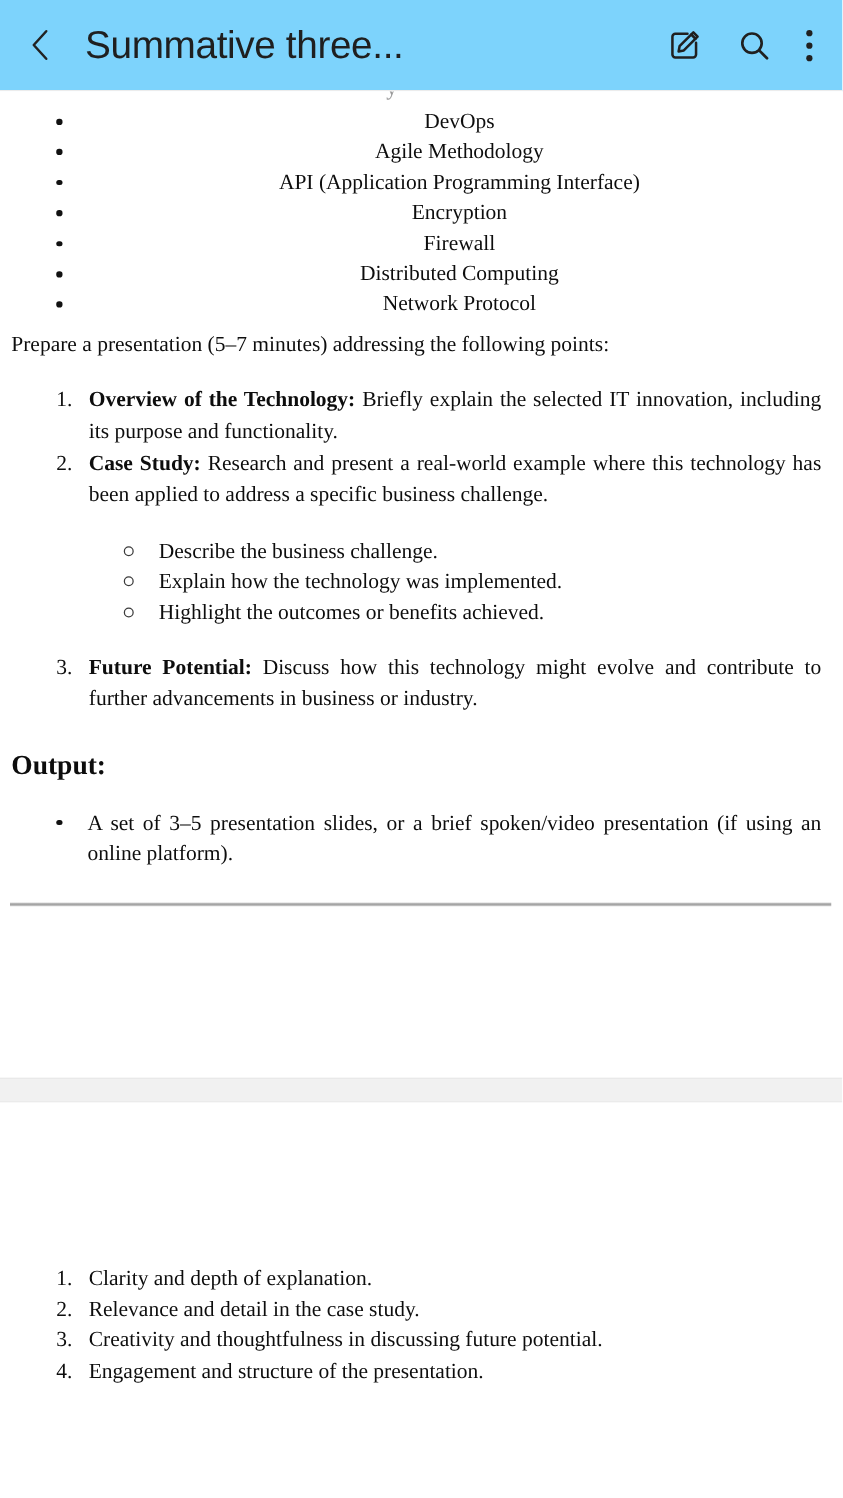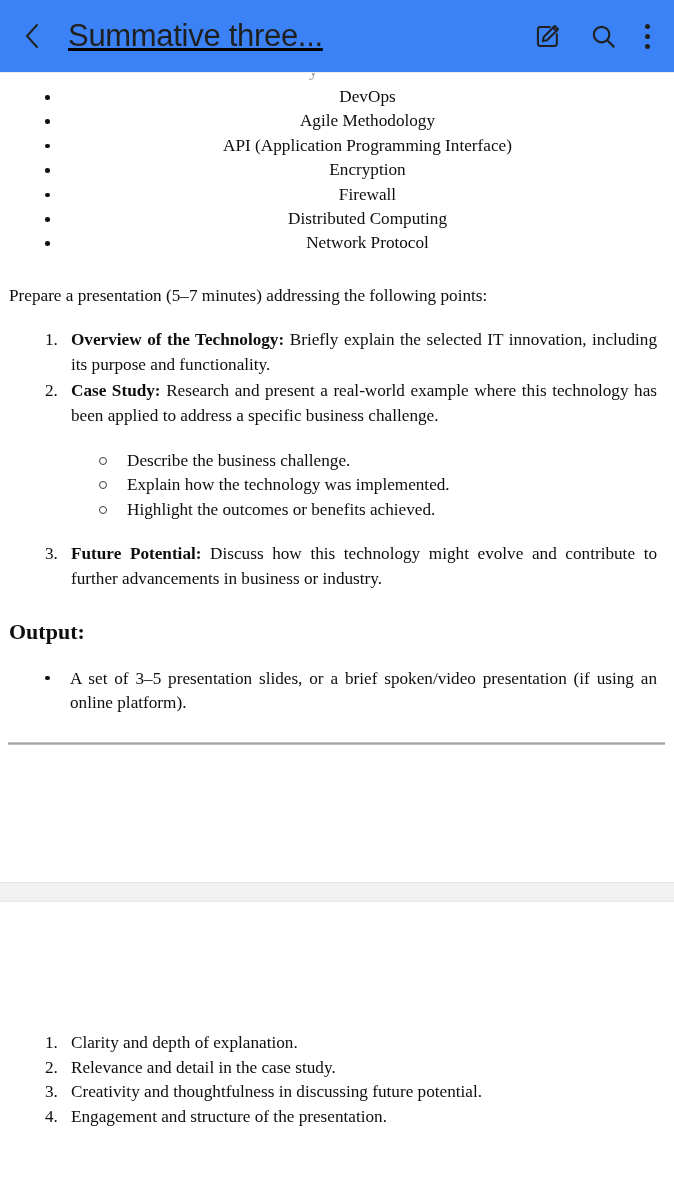--- a/index.html
+++ b/index.html
@@ -7,26 +7,25 @@
     width:674px; height:1198px;
     background:#ffffff;
     font-family:"Liberation Sans", sans-serif;
     overflow:hidden;
   }
 
   
   .appbar{
     position:relative;
     height:73px;
-    background:#3b82f6;
+    background:#7dd3fc;
     display:flex;
     align-items:center;
     padding:0 24px 0 22px;
     border-bottom:1px solid #ececec;
-    text-decoration:underline;
   }
   .back-btn{
     width:34px; height:40px;
     display:flex; align-items:center; justify-content:flex-start;
     flex:0 0 auto; cursor:pointer;
   }
   .doc-title{
     flex:1 1 auto;
     font-size:31px;
     font-weight:400;
@@ -101,21 +100,21 @@
     content:"";
     position:absolute;
     left:36px; top:10px;
     width:4.5px; height:4.5px;
     border-radius:50%;
     background:#111;
   }
 
   p.lead{
     font-size:17.2px;
-    margin-top:28px;
+    margin-top:8px;
     padding-left:0;
   }
 
   ol.main{
     list-style:none;
     margin-top:20px;
   }
   ol.main > li{
     position:relative;
     padding-left:62px;

